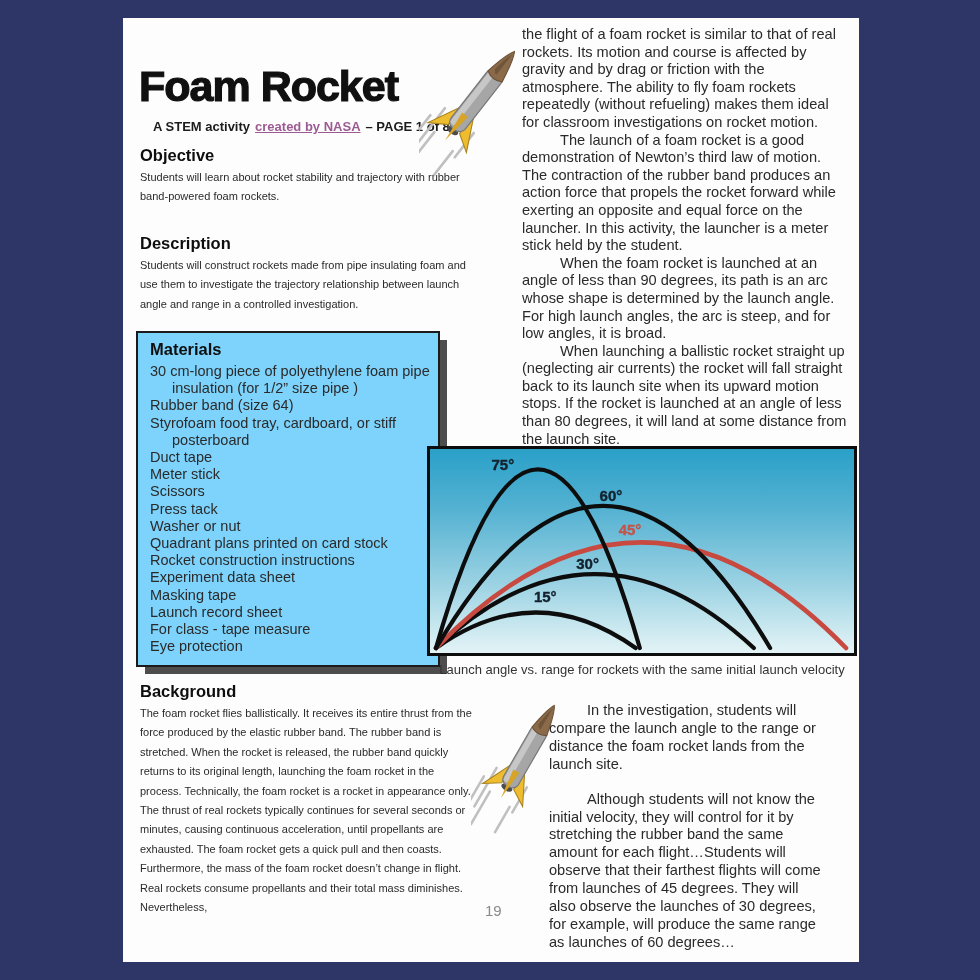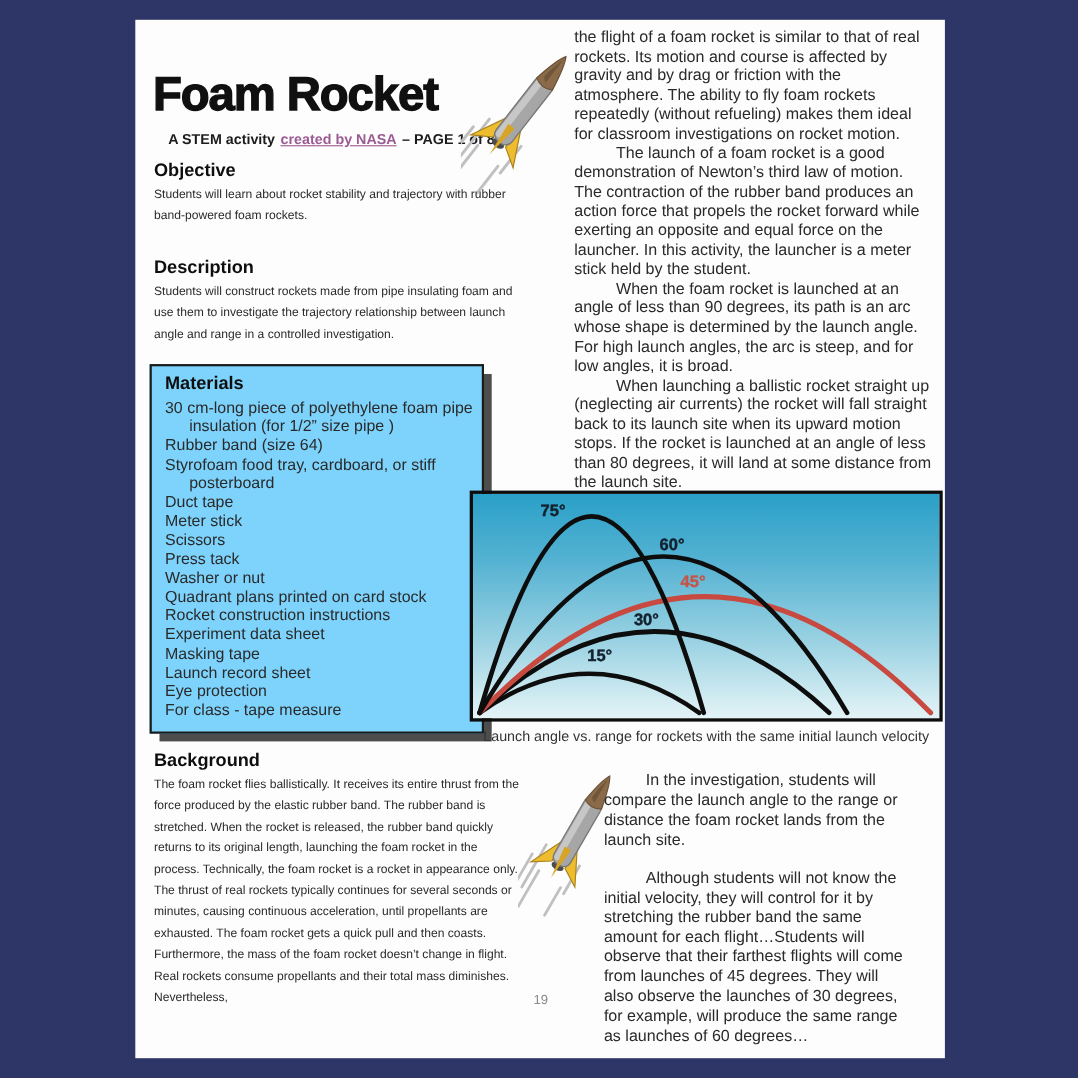--- a/index.html
+++ b/index.html
@@ -46,21 +46,21 @@
              background:linear-gradient(180deg,#2aa0c8 0%,#55b2d2 30%,#9fd4e4 68%,#d3ecf2 92%,#e3f3f6 100%);}
   .chart-box svg{position:absolute;left:0;top:0;width:424px;height:204px;overflow:visible;}
   #chart-labels{position:absolute;left:0;top:0;width:424px;height:188px;border-radius:32px;}
   .angle-label{position:absolute;font-weight:bold;font-size:15px;-webkit-text-stroke:0.4px currentColor;}
   .chart-caption{margin-top:6px;text-align:center;font-size:13px;color:#333;width:430px;}
 
   
   #post-paras{position:absolute;left:426px;top:684px;width:272px;}
   .pp{margin:0 0 17px 0;font-size:14.6px;line-height:17.9px;color:#2a2a2a;}
 
-  .page-num{position:absolute;left:362px;top:884px;font-size:12px;color:#8a8a8a;}
+  .page-num{position:absolute;left:362px;top:884px;font-size:15px;color:#8a8a8a;}
 </style>
 </head>
 <body>
 
 <svg style="position:absolute;width:0;height:0">
   <defs>
     <g id="rocket-g">
       <g stroke="#c0c0c0" stroke-width="3" stroke-linecap="round" fill="none">
         <line x1="-22" y1="26" x2="-22" y2="78"></line>
         <line x1="-30" y1="42" x2="-30" y2="88"></line>
@@ -107,22 +107,22 @@
           <li>Duct tape</li>
           <li>Meter stick</li>
           <li>Scissors</li>
           <li>Press tack</li>
           <li>Washer or nut</li>
           <li>Quadrant plans printed on card stock</li>
           <li>Rocket construction instructions</li>
           <li>Experiment data sheet</li>
           <li>Masking tape</li>
           <li>Launch record sheet</li>
+          <li>For class - tape measure</li>
           <li>Eye protection</li>
-          <li>For class - tape measure</li>
         </ul>
     </div>
 
     <h2 class="lc-h" id="background-h">Background</h2>
     <p class="lc-p" id="background-p">The foam rocket flies ballistically.  It receives its entire thrust from the force produced by the elastic rubber band. The rubber band is stretched.  When the rocket is released, the rubber band quickly returns to its original length, launching the foam rocket in the process.  Technically, the foam rocket is a rocket in appearance only. The thrust of real rockets typically continues for several seconds or minutes, causing continuous acceleration, until propellants are exhausted. The foam rocket gets a quick pull and then coasts. Furthermore, the mass of the foam rocket doesn’t change in flight. Real rockets consume propellants and their total mass diminishes. Nevertheless,</p>
 
     <div id="right-paras">
         <p class="rp">the flight of a foam rocket is similar to that of real rockets. Its motion and course is affected by gravity and by drag or friction with the atmosphere. The ability to fly foam rockets repeatedly (without refueling) makes them ideal for classroom investigations on rocket motion.</p>
         <p class="rp ind">The launch of a foam rocket is a good demonstration of Newton’s third law of motion. The contraction of the rubber band produces an action force that propels the rocket forward while exerting an opposite and equal force on the launcher.  In this activity, the launcher is a meter stick held by the student.</p>
         <p class="rp ind">When the foam rocket is launched at an angle of less than 90 degrees, its path is an arc whose shape is determined by the launch angle. For high launch angles, the arc is steep, and for low angles, it is broad.</p>

